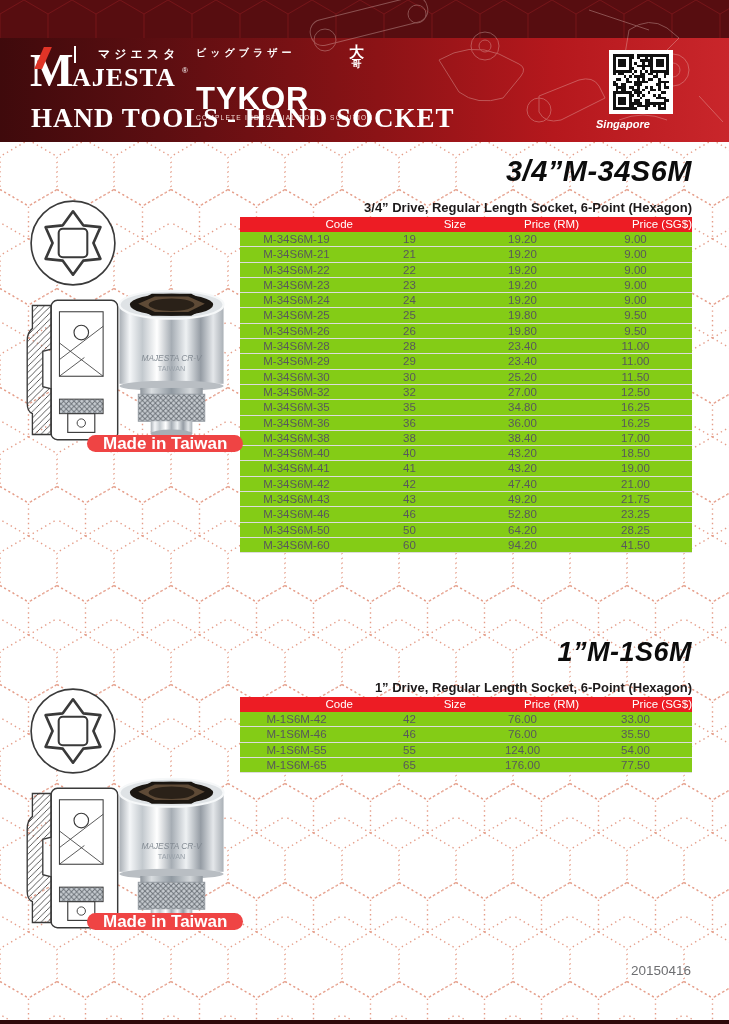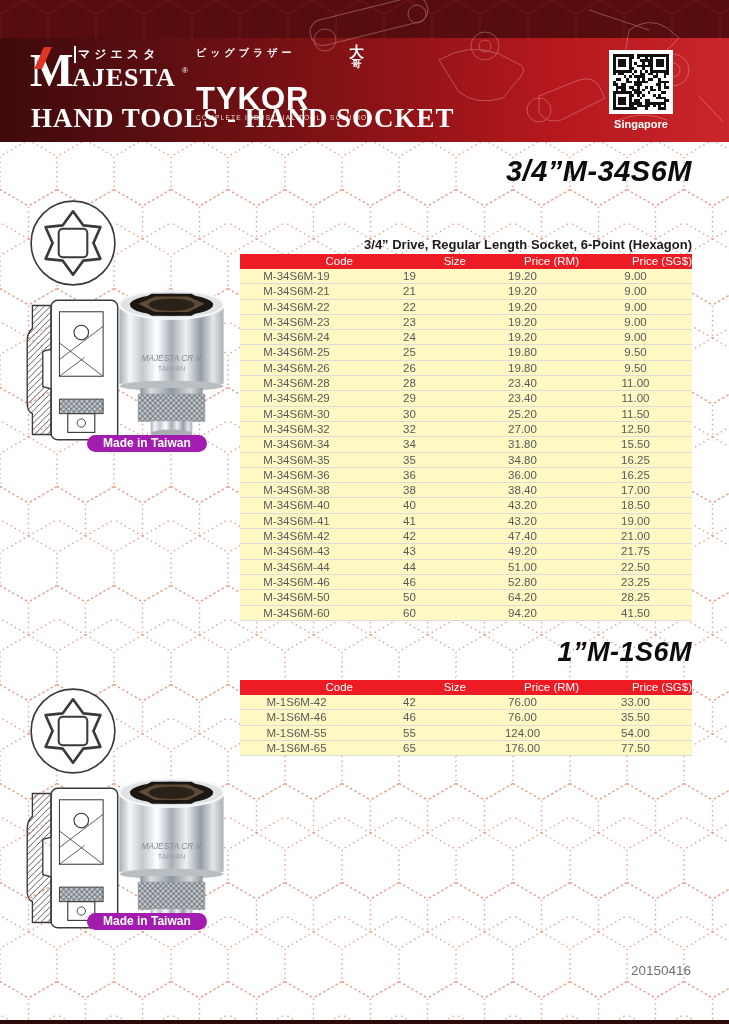--- a/index.html
+++ b/index.html
@@ -12,54 +12,54 @@
   
   .header { position:absolute; left:0; top:0; width:729px; height:142px; z-index:2;
             background:linear-gradient(90deg,#3f0a0c 0%,#5c0e11 22%,#8c1316 52%,#b5181d 76%,#c9262b 100%); }
   .header-topstrip { position:absolute; left:0; top:0; width:729px; height:38px;
             background:#570d10; overflow:hidden; }
   .toolart { position:absolute; right:0; top:0; width:440px; height:142px; opacity:.55; }
 
   .majesta { position:absolute; left:30px; top:44px; color:#fff; width:170px; height:56px; }
   .m-big { font-family:"Liberation Serif", serif; font-weight:bold; font-size:46px; line-height:46px; position:absolute; left:0; top:4px; }
   .m-accent { position:absolute; left:9px; top:3px; width:8px; height:22px; background:#e03427; transform:skewX(-24deg); z-index:1; }
-  .m-kata { position:absolute; left:44px; top:2px; font-size:12px; letter-spacing:4px; font-weight:bold; border-left:2px solid #fff; padding-left:2px; }
+  .m-kata { position:absolute; left:44px; top:2px; font-size:12px; letter-spacing:4px; font-weight:bold; border-left:2px solid #fff; padding-left:22px; }
   .m-rest { position:absolute; left:42px; top:19px; font-family:"Liberation Serif", serif; font-weight:bold; font-size:26px; letter-spacing:1px; }
   .m-reg { position:absolute; left:152px; top:22px; font-size:8px; }
 
   .tykor { position:absolute; left:196px; top:46px; color:#fff; width:160px; }
   .t-kata { font-size:10px; letter-spacing:4px; font-weight:bold; white-space:nowrap; }
   .t-cjk { position:absolute; right:-8px; top:-2px; text-align:center; line-height:1; }
   .t-cjk .big { font-size:15px; font-weight:bold; display:block; }
   .t-cjk .small { font-size:10px; font-weight:bold; display:block; }
   .t-name { font-size:31px; font-weight:bold; letter-spacing:1px; line-height:30px;margin-top:24px; }
   .t-tag { font-size:6.6px; letter-spacing:1.2px; color:#f2d9d3; white-space:nowrap; }
 
   .page-title { position:absolute; left:31px; top:103px; color:#fff;
             font-family:Liberation Serif, serif; font-weight:bold; font-size:27px; letter-spacing:1px; }
 
   .qr-box { position:absolute; left:609px; top:50px; width:64px; height:64px; background:#fff; padding:4px; }
-  .qr-label { position:absolute; left:596px; top:118px; width:90px; text-align:center; color:#fff; font-weight:bold; font-size:11px; }
+  .qr-label { position:absolute; left:596px; top:118px; width:90px; color:#fff; font-weight:bold; font-size:11px;font-style:italic; }
 
   
   .model-title { position:absolute; right:37px; color:#0c0c0c; font-weight:bold; font-style:italic; z-index:1; letter-spacing:0.5px; }
   .mt1 { top:155px; font-size:29px; }
   .mt2 { top:637px; font-size:27px; }
 
   .table-block { position:absolute; left:240px; width:452px; z-index:1; }
-  .tb1 { top:200px;margin-top:37px; } .tb2 { top:680px; }
+  .tb1 { top:200px; } .tb2 { top:680px; }
   .tbl-subtitle { text-align:right; font-size:13px; font-weight:bold; color:#1d1a1b; height:15px; line-height:15px; margin-bottom:2px; }
   .thead { display:flex; background:#ed1c24; color:#fff; height:15px; align-items:center; font-size:11.5px; }
   .thead div { flex:1; text-align:right; line-height:15px; }
-  .trow { display:flex; height:15.3px; border-bottom:1px solid #dcdcdc; font-size:11.5px; color:#58595b; background:#fef9c3; }
+  .trow { display:flex; height:15.3px; border-bottom:1px solid #dcdcdc; font-size:11.5px; color:#58595b; background:#84cc16; }
   .trow div { flex:1; text-align:center; line-height:14.5px; }
 
   
   .drawing, .photo { position:absolute; z-index:1; }
-  .badge { position:absolute; z-index:3; background:#a21caf; color:#fff; font-size:12px; font-weight:bold;
+  .badge { position:absolute; z-index:3; background:#ef4444; color:#fff; font-size:17px; font-weight:bold;
            height:17px; line-height:17px; padding:0 16px; border-radius:9px; }
 
   .datecode { position:absolute; left:631px; top:963px; font-size:13.5px; color:#6d6e71; z-index:1; }
   .bottombar { position:absolute; left:0; bottom:0; width:729px; height:4px; background:#2e090a; z-index:2; }
 </style>
 </head>
 <body>
 
 <div class="page">
 
@@ -526,26 +526,20 @@
           <div>25.20</div>
           <div>11.50</div>
         </div>
         <div class="trow">
           <div>M-34S6M-32</div>
           <div>32</div>
           <div>27.00</div>
           <div>12.50</div>
         </div>
         <div class="trow">
-          <div>M-34S6M-34</div>
-          <div>34</div>
-          <div>31.80</div>
-          <div>15.50</div>
-        </div>
-        <div class="trow">
           <div>M-34S6M-35</div>
           <div>35</div>
           <div>34.80</div>
           <div>16.25</div>
         </div>
         <div class="trow">
           <div>M-34S6M-36</div>
           <div>36</div>
           <div>36.00</div>
           <div>16.25</div>
@@ -572,26 +566,20 @@
           <div>M-34S6M-42</div>
           <div>42</div>
           <div>47.40</div>
           <div>21.00</div>
         </div>
         <div class="trow">
           <div>M-34S6M-43</div>
           <div>43</div>
           <div>49.20</div>
           <div>21.75</div>
-        </div>
-        <div class="trow">
-          <div>M-34S6M-44</div>
-          <div>44</div>
-          <div>51.00</div>
-          <div>22.50</div>
         </div>
         <div class="trow">
           <div>M-34S6M-46</div>
           <div>46</div>
           <div>52.80</div>
           <div>23.25</div>
         </div>
         <div class="trow">
           <div>M-34S6M-50</div>
           <div>50</div>
@@ -614,20 +602,21 @@
     </svg>
   <svg class="drawing" style="left:22px; top:785px" width="104" height="146" viewBox="0 0 100 140">
       <use href="#xsection"></use>
     </svg>
   <svg class="photo" style="left:110px; top:774px" width="122" height="154" viewBox="0 0 115 148">
       <use href="#socketphoto"></use>
     </svg>
   <div class="badge" style="left:87px; top:913px">Made in Taiwan</div>
 
   <div class="table-block tb2">
+    <div class="tbl-subtitle">1” Drive, Regular Length Socket, 6-Point (Hexagon)</div>
     <div class="thead">
         <div>Code</div>
         <div>Size</div>
         <div>Price (RM)</div>
         <div>Price (SG$)</div>
       </div>
     <div>
         <div class="trow">
           <div>M-1S6M-42</div>
           <div>42</div>

